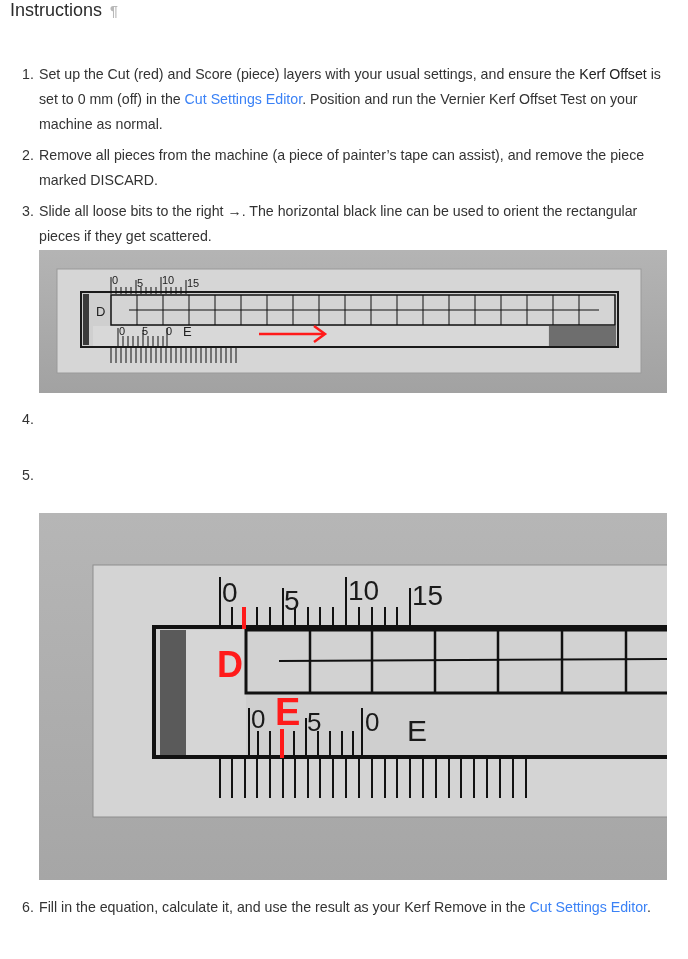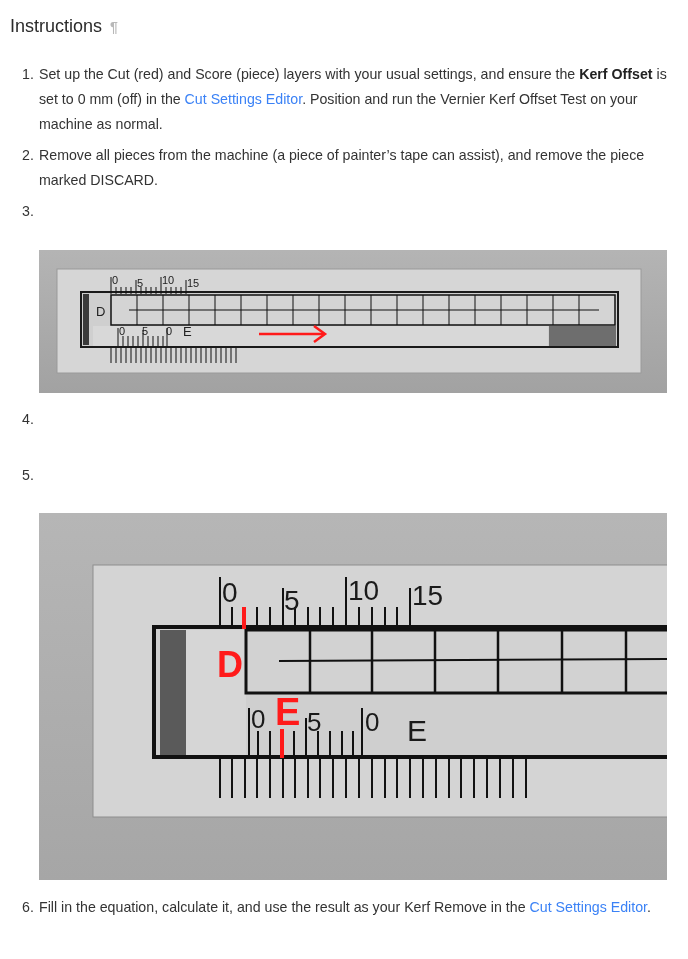--- a/index.html
+++ b/index.html
@@ -2,33 +2,33 @@
 <html><head>
   <meta charset="utf-8">
   <style>
     html, body { margin: 0; padding: 0; background: #ffffff; }
     body {
       width: 688px; height: 959px; overflow: hidden;
       font-family: "Liberation Sans", "DejaVu Sans", sans-serif;
       color: #333333;
     }
     .heading {
-      position: absolute; left: 10px; top: 16px;
+      position: absolute; left: 10px; top: 0;
       font-size: 18px; color: #2b2b2b; font-weight: normal; margin: 0;
       display: flex; align-items: center; gap: 8px;
     }
     .pilcrow { color: #b8b8b8; font-size: 14px; font-weight: bold; }
     ol.steps {
       position: absolute; left: 0; top: 62px; margin: 0; padding: 0;
       list-style: none; width: 688px;
     }
     .step { position: relative; padding-left: 39px; padding-right: 20px; font-size: 14.2px; line-height: 25px; margin-bottom: 6px; }
     .step .num { position: absolute; left: 22px; top: 0; }
     .link { color: #3b82f6; text-decoration: none; cursor: pointer; }
-    .bold { font-weight: bold; color: #222; }
+    .bold { font-weight: normal; color: #222; }
     .figure { position: absolute; left: 39px; background: #a9a9a9; overflow: hidden; }
     .fig1 { top: 250px; width: 628px; height: 143px; }
     .fig2 { top: 513px; width: 628px; height: 367px; }
   </style>
 </head>
 <body>
 
 <h1 class="heading">
   <span>Instructions</span>
   <span class="pilcrow">¶</span>
@@ -38,20 +38,21 @@
   <li class="step">
     <span class="num">1.</span>
     <span>Set up the Cut (red) and Score (piece) layers with your usual settings, and ensure the </span><span class="bold">Kerf Offset</span><span> is set to 0 mm (off) in the </span><a class="link">Cut Settings Editor</a><span>. Position and run the Vernier Kerf Offset Test on your machine as normal.</span>
   </li>
   <li class="step">
     <span class="num">2.</span>
     <span>Remove all pieces from the machine (a piece of painter’s tape can assist), and remove the piece marked DISCARD.</span>
   </li>
   <li class="step" style="margin-bottom:0">
     <span class="num">3.</span>
+    <span>Slide all loose bits to the right →. The horizontal black line can be used to orient the rectangular pieces if they get scattered.</span>
   </li>
   <li class="step" style="position:absolute; top:345px; width:629px;">
     <span class="num">4.</span>
   </li>
   <li class="step" style="position:absolute; top:401px; width:629px; padding-right:10px;">
     <span class="num">5.</span>
   </li>
   <li class="step" style="position:absolute; top:833px; width:629px;">
     <span class="num">6.</span>
     <span>Fill in the equation, calculate it, and use the result as your Kerf Remove in the </span><a class="link">Cut Settings Editor</a><span>.</span>

